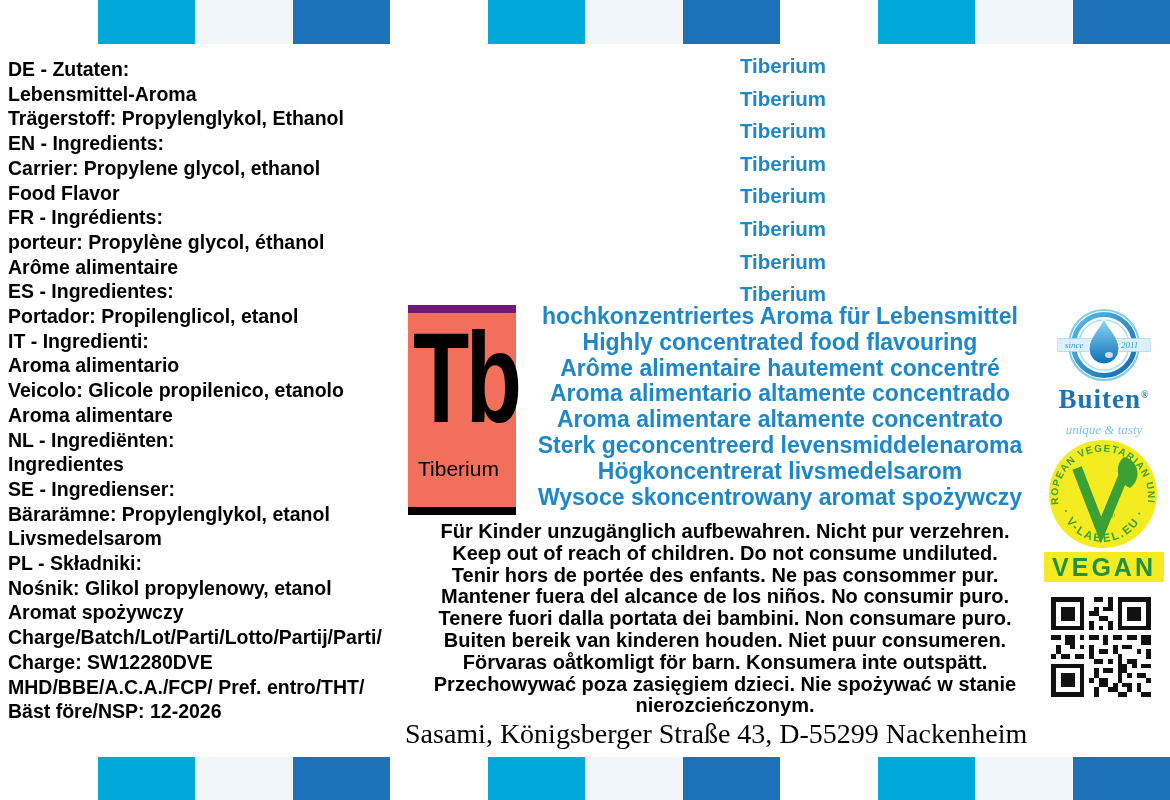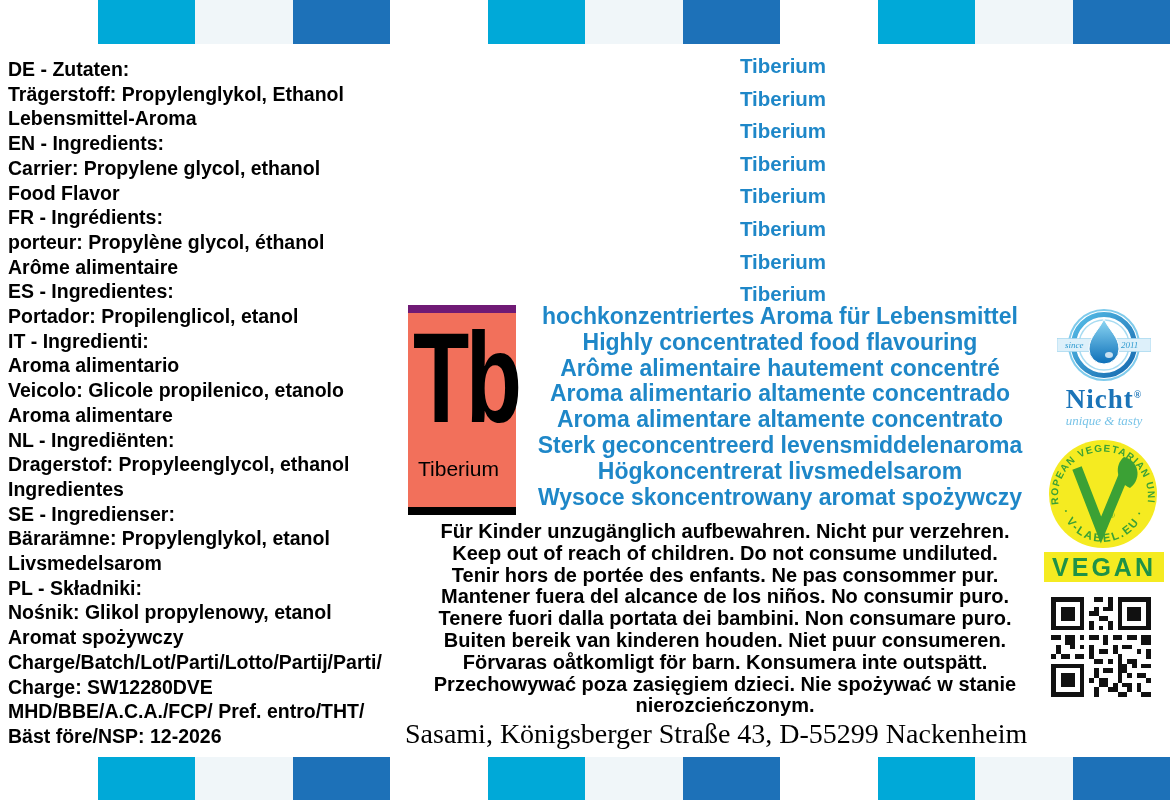--- a/index.html
+++ b/index.html
@@ -59,21 +59,21 @@
   
   .sasami{position:absolute;left:1040px;top:307px;width:128px;text-align:center;}
   .sasami svg{display:block;margin:0 auto;}
   .sasami-wordmark{
     margin-top:1px;font-family:"Liberation Serif",serif;font-weight:700;font-size:27px;
     color:var(--logo_blue);letter-spacing:1px;line-height:1;
   }
   .sasami-wordmark sup{font-size:10px;}
   .sasami-tagline{
     font-family:"Liberation Serif",serif;font-style:italic;font-size:13px;
-    color:var(--logo_light);margin-top:1px;line-height:1;
+    color:var(--logo_light);margin-top:10px;line-height:1;
   }
 
   
   .vlabel{position:absolute;left:1047px;top:438px;}
   .fill-yellow{fill:var(--vegan_yellow);}
   .fill-green{fill:var(--label_green);}
   .stroke-green{stroke:var(--label_green);}
   .arc-text{fill:var(--label_green);font-family:"Liberation Sans",sans-serif;font-weight:700;}
 
   .vegan-badge{
@@ -100,36 +100,35 @@
     <div class="cell" style="background: rgb(240, 246, 249);"></div>
     <div class="cell" style="background: rgb(29, 113, 184);"></div>
     <div class="cell" style="background: rgb(255, 255, 255);"></div>
     <div class="cell" style="background: rgb(0, 169, 216);"></div>
     <div class="cell" style="background: rgb(240, 246, 249);"></div>
     <div class="cell" style="background: rgb(29, 113, 184);"></div>
   </div>
 
   <div class="left-col">
     <div>DE - Zutaten:</div>
+    <div>Lebensmittel-Aroma</div>
     <div>Trägerstoff: Propylenglykol, Ethanol</div>
-    <div>Lebensmittel-Aroma</div>
     <div>EN - Ingredients:</div>
     <div>Carrier: Propylene glycol, ethanol</div>
     <div>Food Flavor</div>
     <div>FR - Ingrédients:</div>
     <div>porteur: Propylène glycol, éthanol</div>
     <div>Arôme alimentaire</div>
     <div>ES - Ingredientes:</div>
     <div>Portador: Propilenglicol, etanol</div>
     <div>IT - Ingredienti:</div>
     <div>Aroma alimentario</div>
     <div>Veicolo: Glicole propilenico, etanolo</div>
     <div>Aroma alimentare</div>
     <div>NL - Ingrediënten:</div>
-    <div>Dragerstof: Propyleenglycol, ethanol</div>
     <div>Ingredientes</div>
     <div>SE - Ingredienser:</div>
     <div>Bärarämne: Propylenglykol, etanol</div>
     <div>Livsmedelsarom</div>
     <div>PL - Składniki:</div>
     <div>Nośnik: Glikol propylenowy, etanol</div>
     <div>Aromat spożywczy</div>
     <div>Charge/Batch/Lot/Parti/Lotto/Partij/Parti/</div>
     <div>Charge: SW12280DVE</div>
     <div>MHD/BBE/A.C.A./FCP/ Pref. entro/THT/</div>
@@ -191,21 +190,21 @@
       </defs>
       <circle cx="47" cy="38" r="35" fill="none" stroke="#7FCBEC" stroke-width="2"></circle>
       <circle cx="47" cy="38" r="30.5" fill="none" stroke="url(#gring)" stroke-width="5"></circle>
       <circle cx="47" cy="38" r="25" fill="none" stroke="#A8DCF2" stroke-width="1.5"></circle>
       <rect x="0" y="31.5" width="94" height="13" fill="#DDF0FA" stroke="#9ED4EE" stroke-width="0.7"></rect>
       <text x="8" y="41" font-size="9" font-style="italic" font-family="Liberation Serif, serif" fill="#2E9AD0">since</text>
       <text x="64" y="41" font-size="9" font-style="italic" font-family="Liberation Serif, serif" fill="#2E9AD0">2011</text>
       <path d="M47 12 C52 23 62 30 62 42 A15 15 0 1 1 32 42 C32 30 42 23 47 12 Z" fill="url(#gdrop)" stroke="#FFFFFF" stroke-width="1"></path>
       <ellipse cx="52" cy="48" rx="4" ry="3" fill="#FFFFFF" opacity="0.75"></ellipse>
     </svg>
-    <div class="sasami-wordmark"><span>Nicht</span><sup>®</sup></div>
+    <div class="sasami-wordmark"><span>Buiten</span><sup>®</sup></div>
     <div class="sasami-tagline">unique &amp; tasty</div>
   </div>
 
   <svg class="vlabel" width="112" height="112" viewBox="0 0 112 112">
     <defs>
       <path id="arcT" d="M12 68 A45 45 0 1 1 100 68"></path>
       <path id="arcB" d="M14 70 A43 43 0 0 0 98 70"></path>
     </defs>
     <circle cx="56" cy="56" r="54" class="fill-yellow"></circle>
     <text class="arc-text" font-size="10" letter-spacing="1.2">

